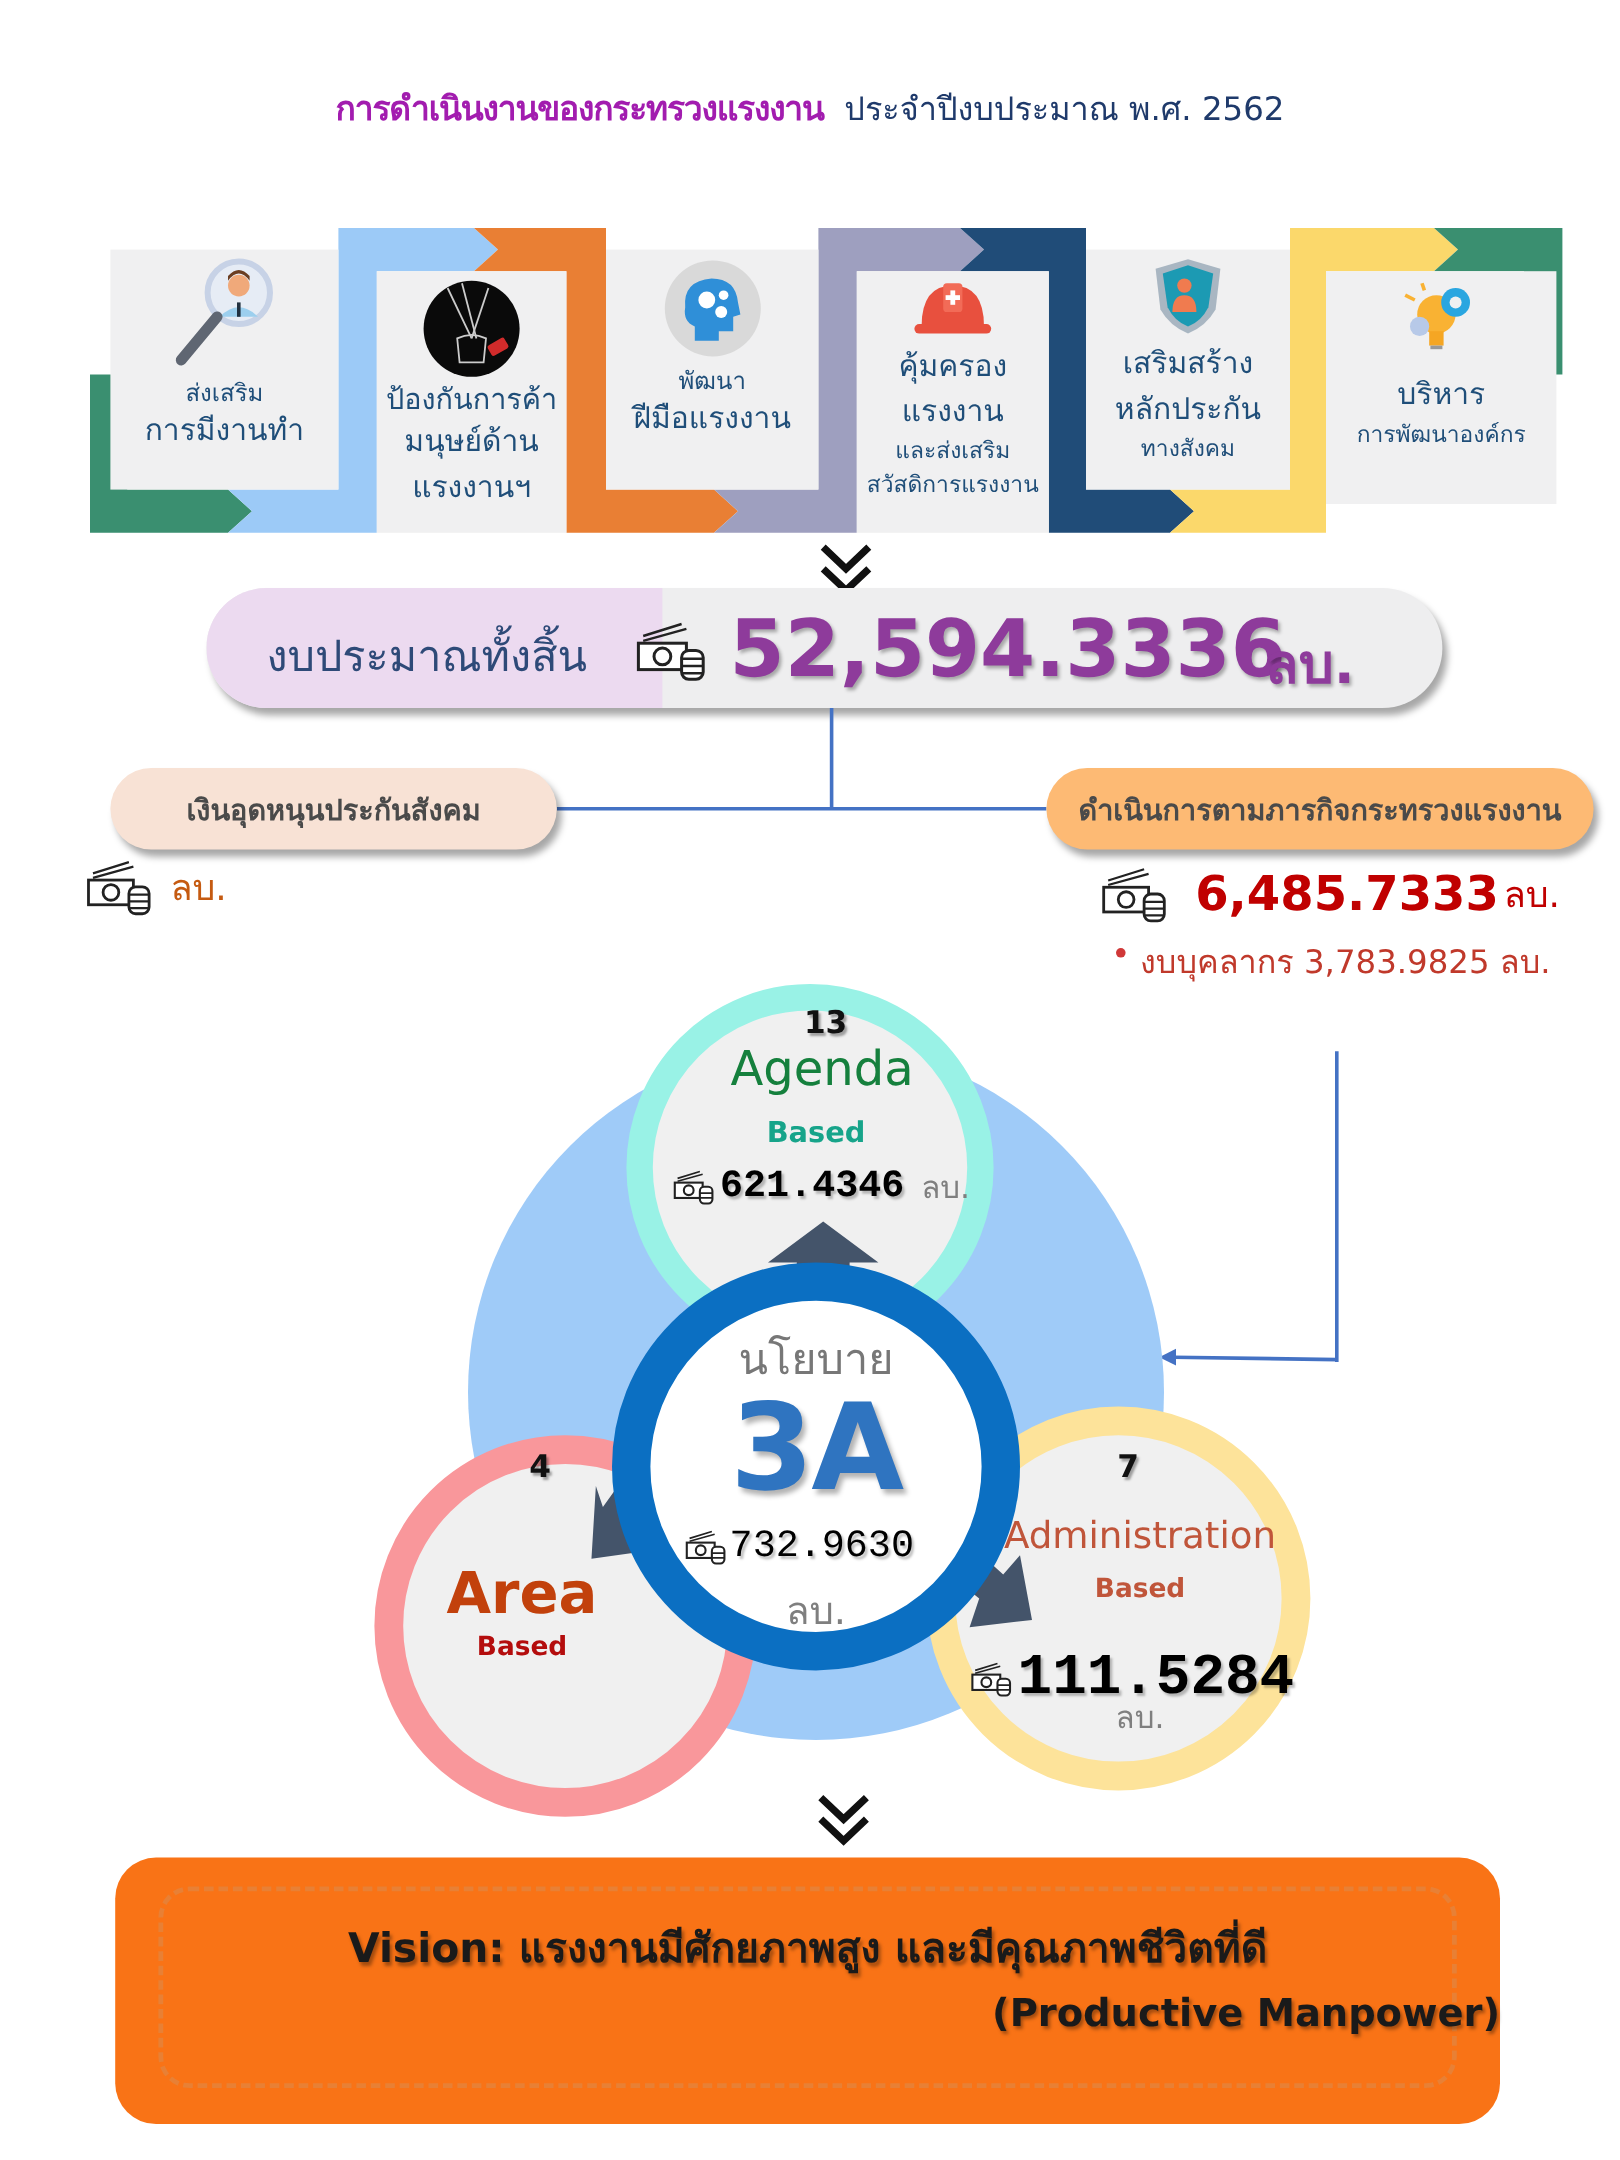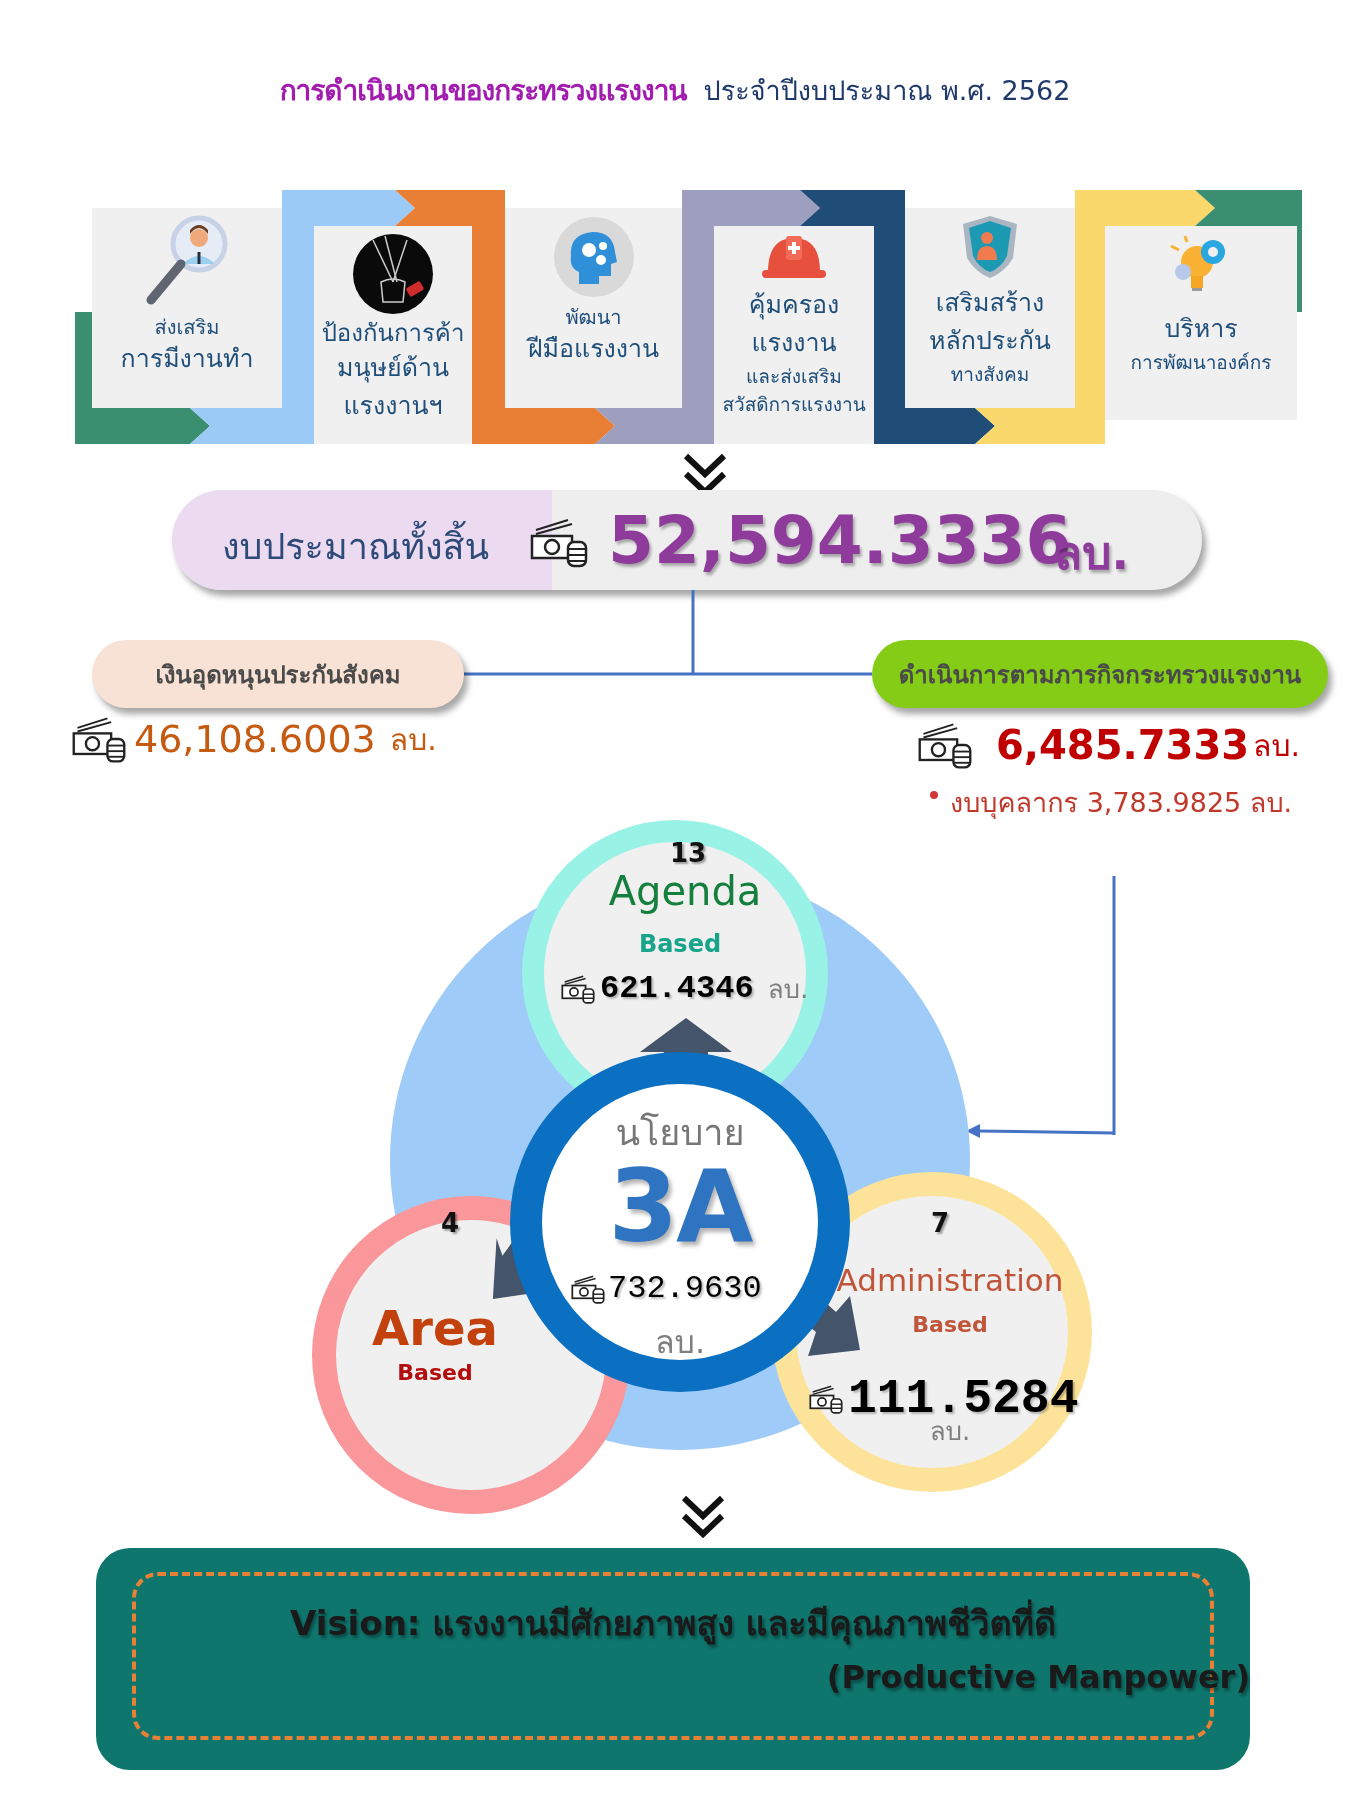--- a/index.html
+++ b/index.html
@@ -24,21 +24,21 @@
 
   
   .budget-bar { left: 172px; top: 490px; width: 1030px; height: 100px; border-radius: 50px; background: #eeeeef; box-shadow: 4px 6px 6px rgba(0,0,0,0.35); overflow: hidden; }
   .budget-bar .left-part { position: absolute; left: 0; top: 0; width: 380px; height: 100%; background: #ecdaf0; }
   .budget-bar .label { position: absolute; left: 50px; top: 28px; font-size: 36px; color: #2e4a78; white-space: nowrap; }
   .budget-bar .amount { position: absolute; left: 436px; top: 12px; font-size: 66px; font-weight: bold; color: #8e3b9b; white-space: nowrap; text-shadow: 2px 3px 3px rgba(0,0,0,0.3); }
   .budget-bar .unit { position: absolute; left: 882px; top: 26px; font-size: 46px; font-weight: bold; color: #8e3b9b; text-shadow: 2px 3px 3px rgba(0,0,0,0.3); }
 
   .pill { position: absolute; height: 68px; border-radius: 34px; box-shadow: 4px 6px 6px rgba(0,0,0,0.35); display: flex; align-items: center; justify-content: center; font-size: 24px; font-weight: bold; color: #4a4a4a; white-space: nowrap; }
   .pill-left { left: 92px; top: 640px; width: 372px; background: #f8e2d5; }
-  .pill-right { left: 872px; top: 640px; width: 456px; background: #84cc16; }
+  .pill-right { left: 872px; top: 640px; width: 456px; background: #fdba74; }
 
   .money-row { position: absolute; display: flex; align-items: center; white-space: nowrap; }
   .amt-left { color: #c55a11; font-size: 38px; font-weight: 500; margin-left: 6px; }
   .unit-left { color: #c55a11; font-size: 30px; margin-left: 14px; }
   .amt-right { color: #c00000; font-size: 40px; font-weight: bold; margin-left: 22px; }
   .unit-right { color: #c00000; font-size: 30px; margin-left: 4px; }
   .bullets { position: absolute; left: 930px; top: 778px; color: #c0392b; font-size: 27px; line-height: 50px; white-space: nowrap; }
   .bullets .dot { display: inline-block; width: 8px; height: 8px; border-radius: 50%; background: #d03838; margin-right: 12px; vertical-align: middle; position: relative; top: -10px; }
 
   
@@ -55,21 +55,21 @@
   .based-agenda { font-size: 24px; color: #17a48a; font-weight: bold; }
   .amt-dark { font-size: 32px; font-weight: bold; color: #000000; text-shadow: 2px 2px 2px rgba(0,0,0,0.25); font-family: Liberation Mono, monospace; }
   .unit-gray { font-size: 26px; color: #7f7f7f; }
   .name-area { font-size: 48px; color: #c2410c; font-weight: bold; }
   .based-area { font-size: 22px; color: #b40d0d; font-weight: bold; }
   .name-admin { font-size: 31px; color: #c0553a; }
   .based-admin { font-size: 22px; color: #c0553a; font-weight: bold; }
   .policy-label { font-size: 36px; color: #777; }
   .three-a { font-size: 100px; font-weight: bold; color: #2f74c0; text-shadow: 3px 4px 4px rgba(0,0,0,0.3); letter-spacing: -2px; }
 
-  .vision-box { left: 96px; top: 1548px; width: 1154px; height: 222px; background: #0f766e; border-radius: 34px; }
+  .vision-box { left: 96px; top: 1548px; width: 1154px; height: 222px; background: #f97316; border-radius: 34px; }
   .vision-inner { position: absolute; left: 36px; top: 24px; right: 36px; bottom: 30px; border: 4px dashed #e88035; border-radius: 26px; }
   .vision-l1 { position: absolute; left: 0; right: 0; top: 48px; text-align: center; font-size: 34px; font-weight: bold; color: #1a1a1a; text-shadow: 2px 3px 3px rgba(0,0,0,0.35); white-space: nowrap; }
   .vision-l2 { position: absolute; left: 0; right: 0; top: 110px; text-align: right; font-size: 32px; font-weight: bold; color: #1a1a1a; text-shadow: 2px 3px 3px rgba(0,0,0,0.35); white-space: nowrap; }
 </style>
 </head>
 <body>
 
 <div class="abs title">
   <span class="main">การดำเนินงานของกระทรวงแรงงาน</span>
   <span class="sub">ประจำปีงบประมาณ พ.ศ. 2562</span>
@@ -208,21 +208,20 @@
 <div class="money-row" style="left:70px;top:712px;">
   <svg width="58" height="54" viewBox="0 0 62 52">
     <path d="M8 14 L40 4 M8 18 L44 8" stroke="#222" stroke-width="2" fill="none"></path>
     <rect x="4" y="20" width="40" height="22" fill="#fff" stroke="#222" stroke-width="2.5"></rect>
     <circle cx="24" cy="31" r="7" fill="none" stroke="#222" stroke-width="2.5"></circle>
     <rect x="40" y="26" width="18" height="24" rx="6" fill="#fff" stroke="#222" stroke-width="2.5"></rect>
     <line x1="40" y1="33" x2="58" y2="33" stroke="#222" stroke-width="2"></line>
     <line x1="40" y1="39" x2="58" y2="39" stroke="#222" stroke-width="2"></line>
     <line x1="40" y1="45" x2="58" y2="45" stroke="#222" stroke-width="2"></line>
   </svg>
-  <span class="amt-left">46,108.6003</span>
   <span class="unit-left">ลบ.</span>
 </div>
 
 <div class="pill pill-right">ดำเนินการตามภารกิจกระทรวงแรงงาน</div>
 <div class="money-row" style="left:916px;top:718px;">
   <svg width="58" height="54" viewBox="0 0 62 52">
     <path d="M8 14 L40 4 M8 18 L44 8" stroke="#222" stroke-width="2" fill="none"></path>
     <rect x="4" y="20" width="40" height="22" fill="#fff" stroke="#222" stroke-width="2.5"></rect>
     <circle cx="24" cy="31" r="7" fill="none" stroke="#222" stroke-width="2.5"></circle>
     <rect x="40" y="26" width="18" height="24" rx="6" fill="#fff" stroke="#222" stroke-width="2.5"></rect>

